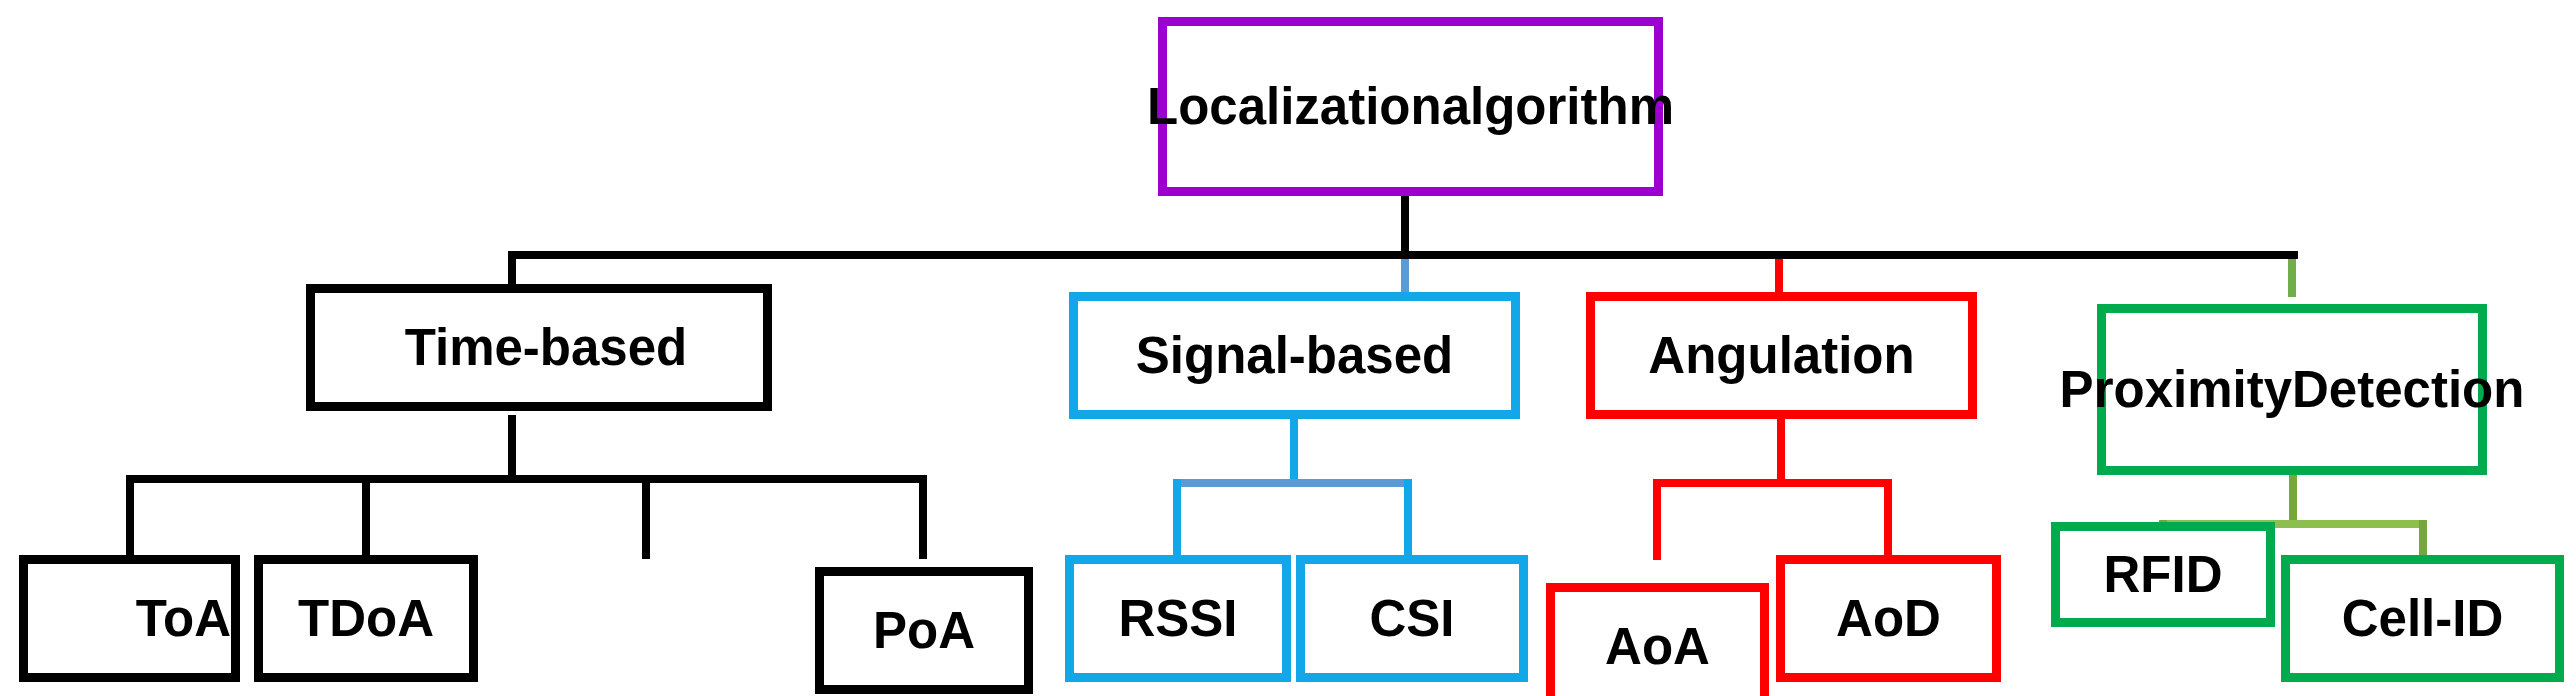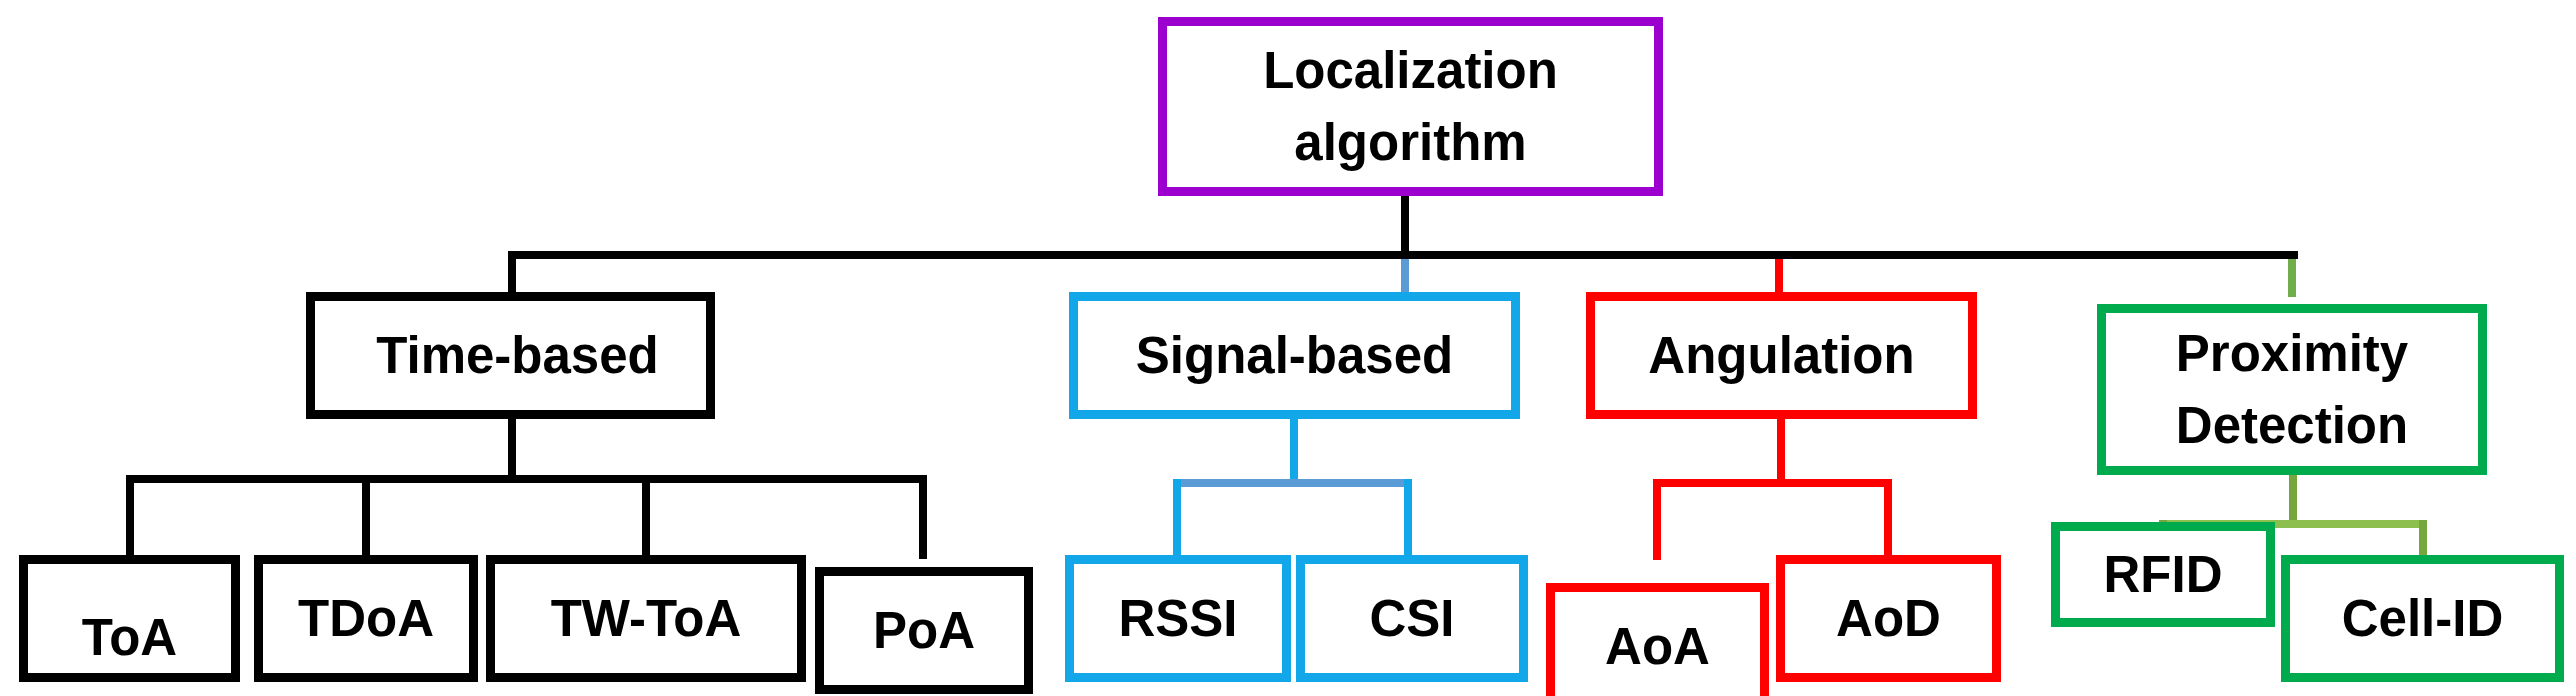--- a/index.html
+++ b/index.html
@@ -4,21 +4,21 @@
 <style>
   html,body{margin:0;padding:0;background:#ffffff;}
   .stage{
     position:relative;width:2576px;height:696px;background:#ffffff;
     font-family:"Liberation Sans",sans-serif;overflow:hidden;
   }
   .conn{position:absolute;background:#000000;}
   .node{
     position:absolute;box-sizing:border-box;background:#ffffff;
     border:9px solid #000000;color:#000000;font-weight:bold;
-    display:flex;flex-direction:column;align-items:center;justify-content:center;
+    display:flex;flex-direction:row;align-items:center;justify-content:center;
     font-size:51px;text-align:center;line-height:1.4;
   }
   .node .lbl{display:block;white-space:nowrap;}
 </style>
 </head>
 <body>
 
 <div class="stage">
 
   <div class="conn" style="left: 1401px; top: 192px; width: 7.7px; height: 61px; background-color: rgb(0, 0, 0);"></div>
@@ -49,42 +49,39 @@
   <div class="conn" style="left: 2289px; top: 459px; width: 7.7px; height: 64px; background-color: rgb(118, 167, 63);"></div>
   <div class="conn" style="left: 2159px; top: 520px; width: 267px; height: 7.7px; background-color: rgb(140, 191, 77);"></div>
   <div class="conn" style="left: 2159px; top: 520px; width: 7.7px; height: 40px; background-color: rgb(118, 167, 63);"></div>
   <div class="conn" style="left: 2419px; top: 520px; width: 7.7px; height: 40px; background-color: rgb(118, 167, 63);"></div>
 
   <div class="node" style="left: 1158px; top: 17.3px; width: 505px; height: 179px; border-color: rgb(156, 0, 206);">
     <span class="lbl">Localization</span>
     <span class="lbl">algorithm</span>
   </div>
 
-  <div class="node" style="left: 306px; top: 292px; width: 409px; height: 127px; border-color: rgb(0, 0, 0); padding-left: 14px;">
+  <div class="node" style="left: 306px; top: 284px; width: 466px; height: 127px; border-color: rgb(0, 0, 0); padding-left: 14px;">
     <span class="lbl">Time-based</span>
   </div>
   <div class="node" style="left: 1069px; top: 292px; width: 451px; height: 127px; border-color: rgb(18, 167, 232);">
     <span class="lbl">Signal-based</span>
   </div>
   <div class="node" style="left: 1586px; top: 292px; width: 391px; height: 127px; border-color: rgb(255, 0, 0);">
     <span class="lbl">Angulation</span>
   </div>
   <div class="node" style="left: 2097px; top: 304px; width: 390px; height: 171px; border-color: rgb(0, 171, 78);">
     <span class="lbl">Proximity</span>
     <span class="lbl">Detection</span>
   </div>
 
   <div class="node" style="left: 19px; top: 555px; width: 221px; height: 127px; border-color: rgb(0, 0, 0); justify-content: flex-end;">
     <span class="lbl">ToA</span>
   </div>
   <div class="node" style="left: 254px; top: 555px; width: 224px; height: 127px; border-color: rgb(0, 0, 0);">
     <span class="lbl">TDoA</span>
-  </div>
-  <div class="node" style="left: 486px; top: 555px; width: 320px; height: 127px; border-color: rgb(0, 0, 0);">
-    <span class="lbl">TW-ToA</span>
   </div>
   <div class="node" style="left: 815px; top: 555px; width: 218px; height: 127px; border-color: rgb(0, 0, 0); margin-top: 12px;">
     <span class="lbl">PoA</span>
   </div>
   <div class="node" style="left: 1065px; top: 555px; width: 226px; height: 127px; border-color: rgb(18, 167, 232);">
     <span class="lbl">RSSI</span>
   </div>
   <div class="node" style="left: 1296px; top: 555px; width: 232px; height: 127px; border-color: rgb(18, 167, 232);">
     <span class="lbl">CSI</span>
   </div>

